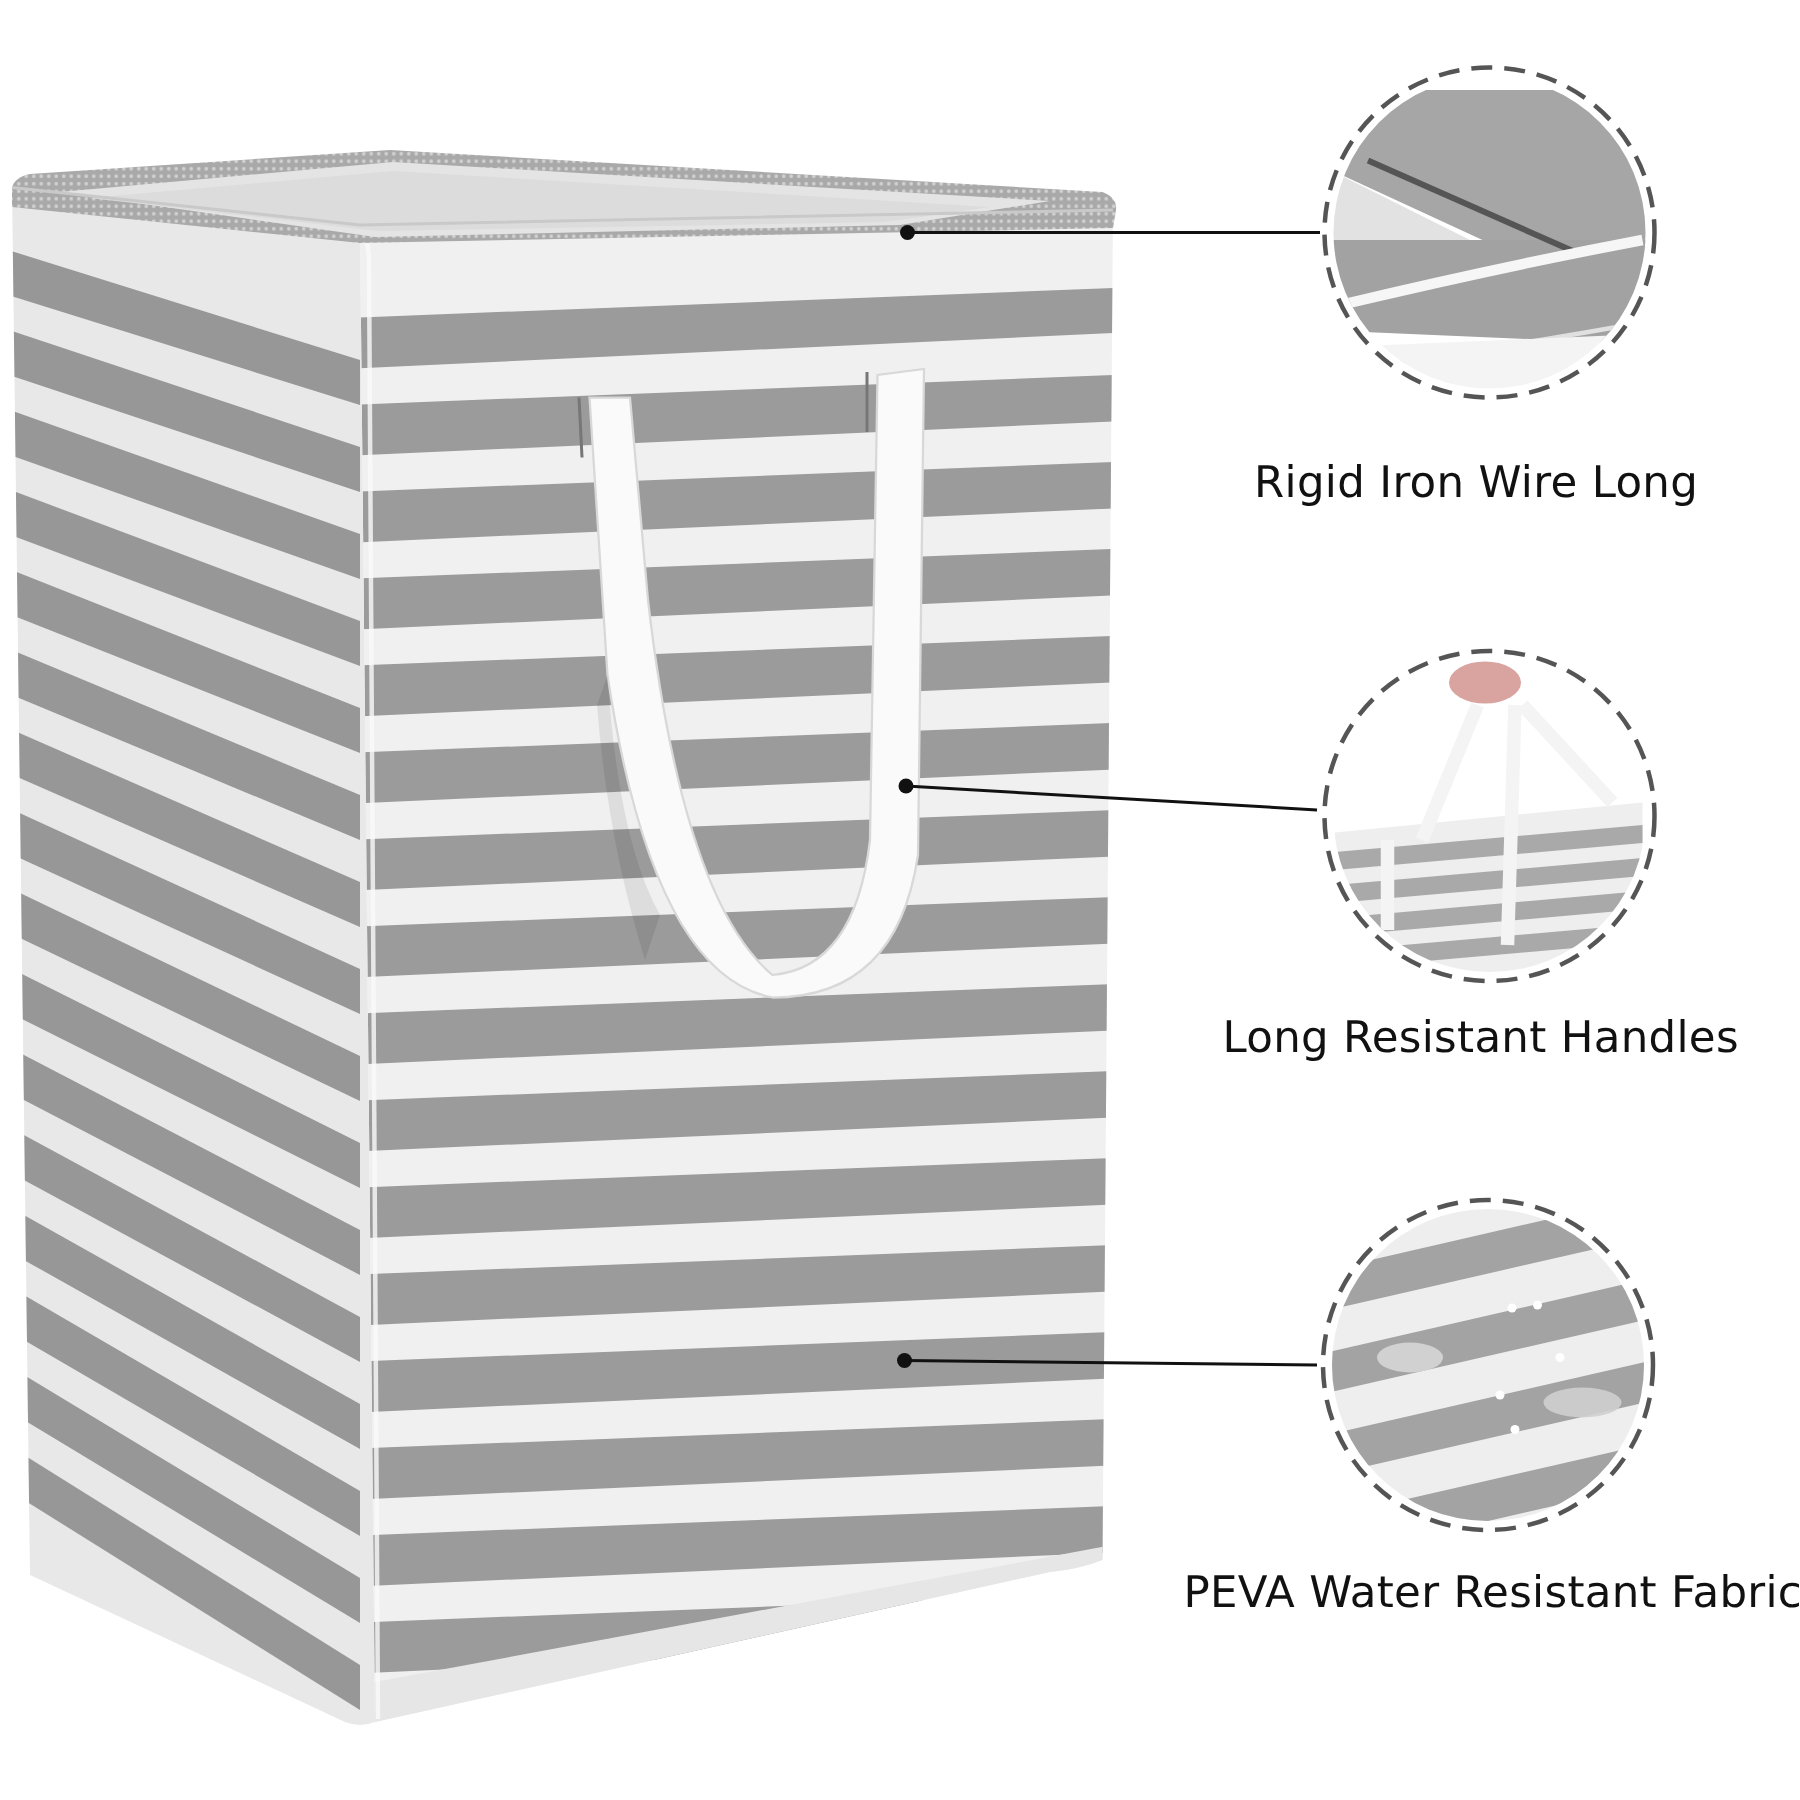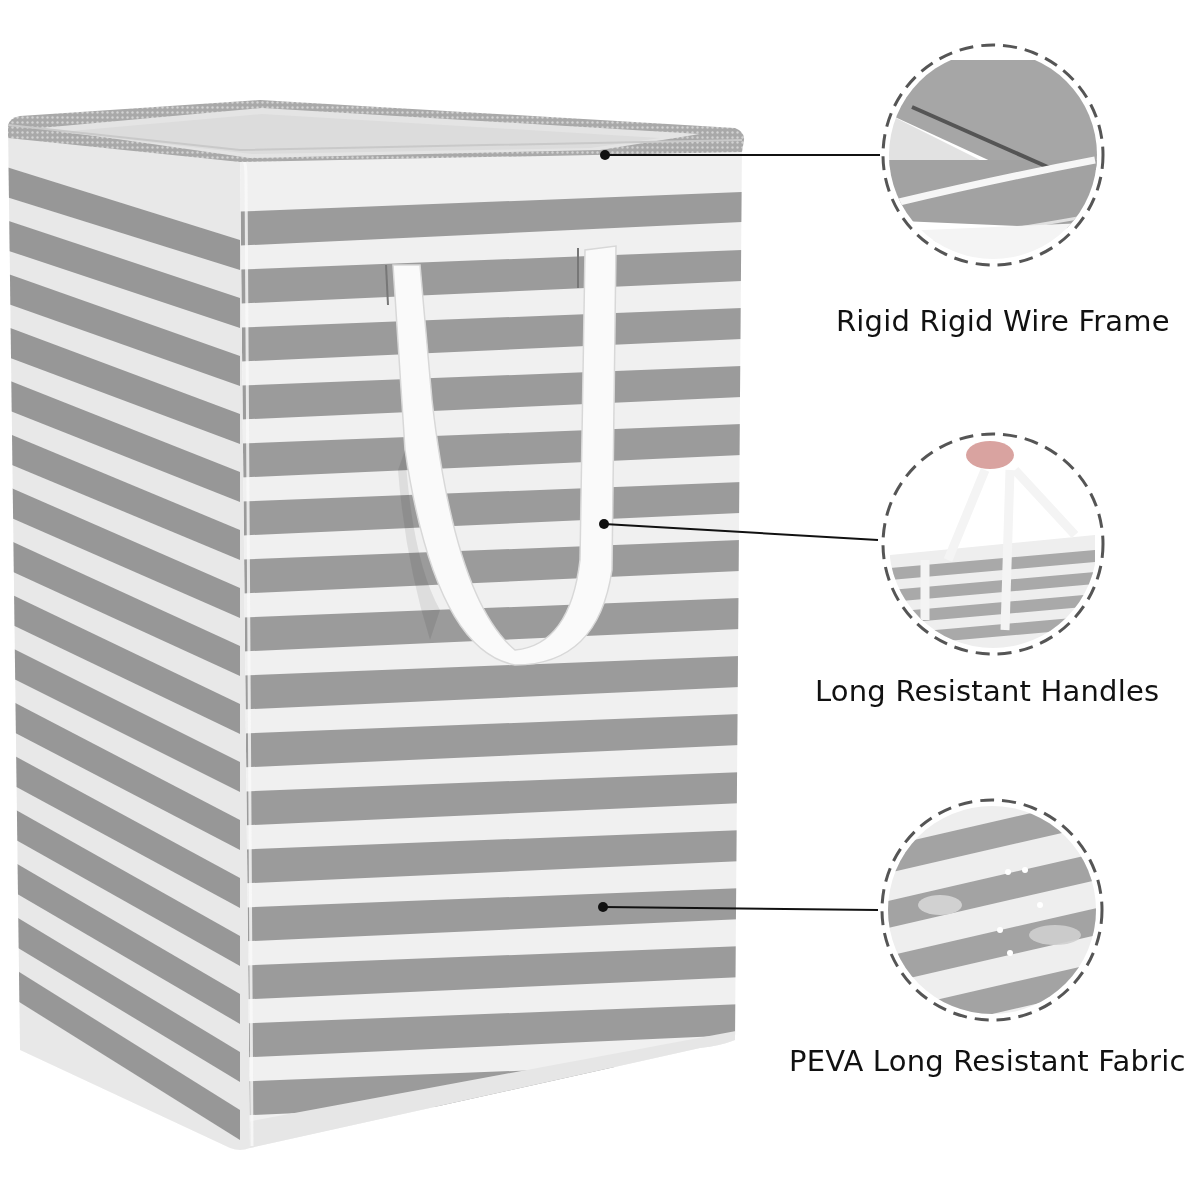--- a/index.html
+++ b/index.html
@@ -167,15 +167,15 @@
       <circle cx="1008" cy="872" r="3" fill="#fff"></circle>
       <circle cx="1025" cy="870" r="3" fill="#fff"></circle>
       <circle cx="1000" cy="930" r="3" fill="#fff"></circle>
       <circle cx="1010" cy="953" r="3" fill="#fff"></circle>
       <circle cx="1040" cy="905" r="3" fill="#fff"></circle>
     </g>
     <circle cx="992" cy="910" r="110" fill="none" stroke="#555" stroke-width="3" stroke-dasharray="14 8"></circle>
   </g>
 </svg>
 
-<div class="label" id="label-frame">Rigid Rigid Wire Frame</div>
+<div class="label" id="label-frame">Rigid Iron Wire Long</div>
 <div class="label" id="label-handles">Long Resistant Handles</div>
-<div class="label" id="label-fabric">PEVA Long Resistant Fabric</div>
+<div class="label" id="label-fabric">PEVA Water Resistant Fabric</div>
 
 </body></html>

